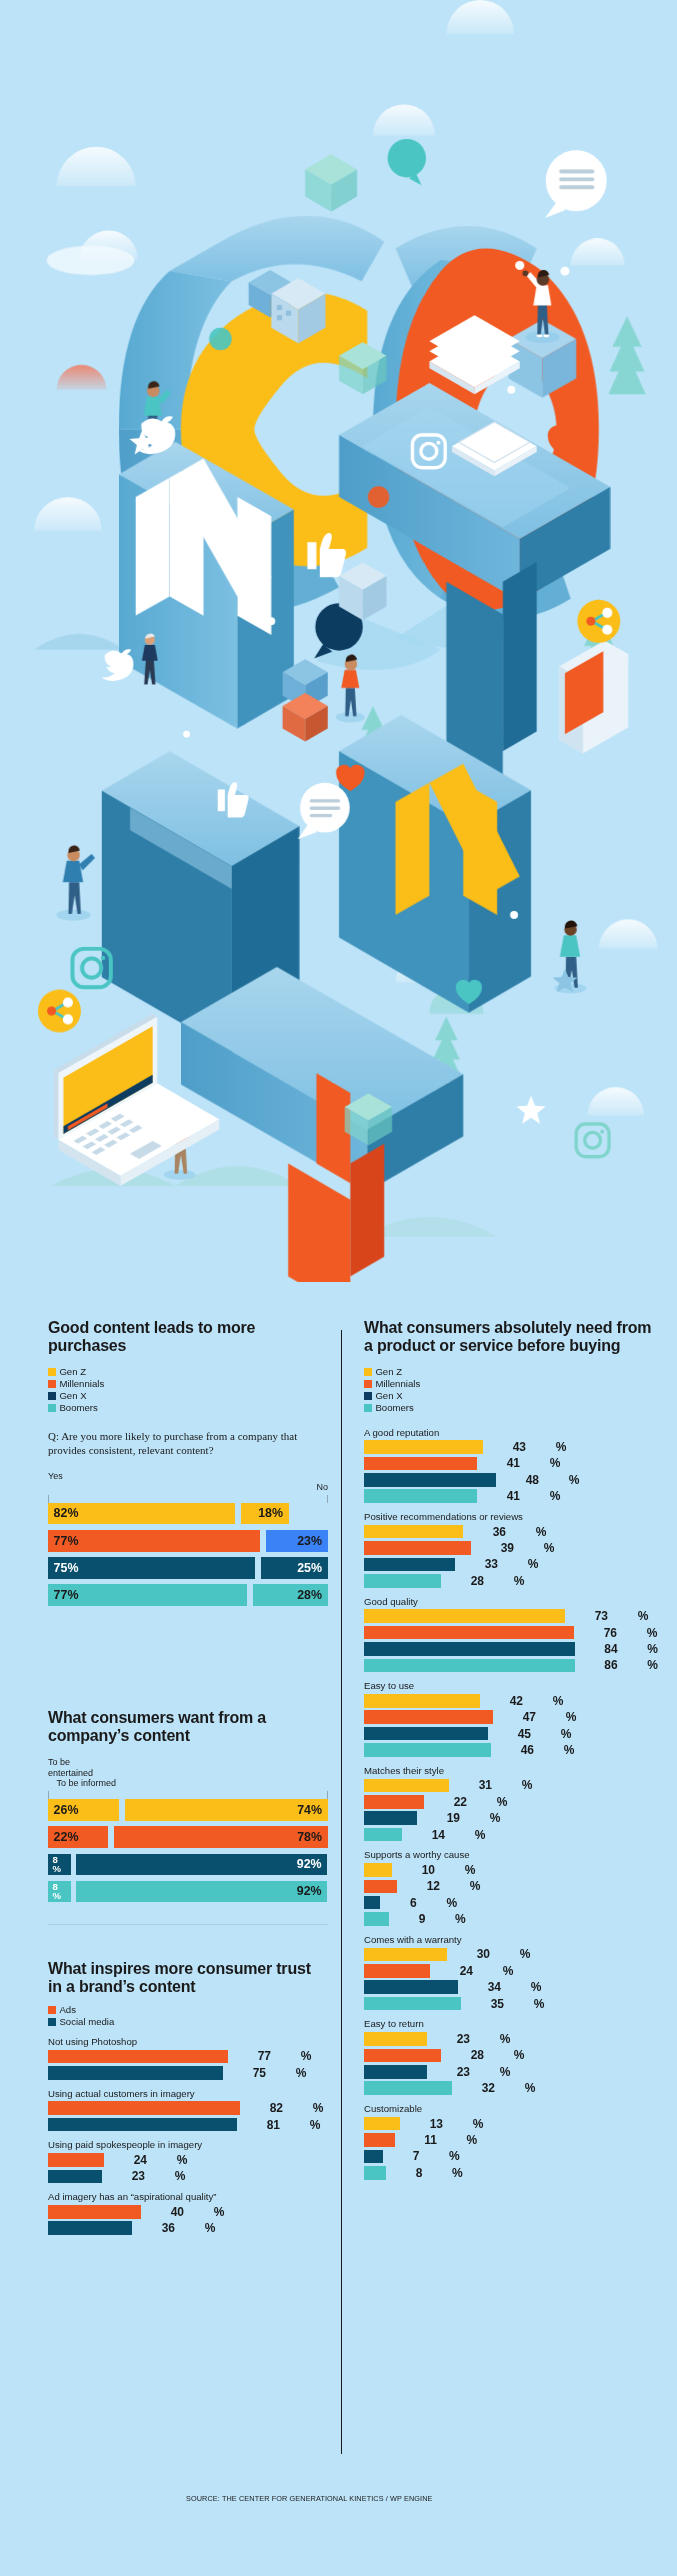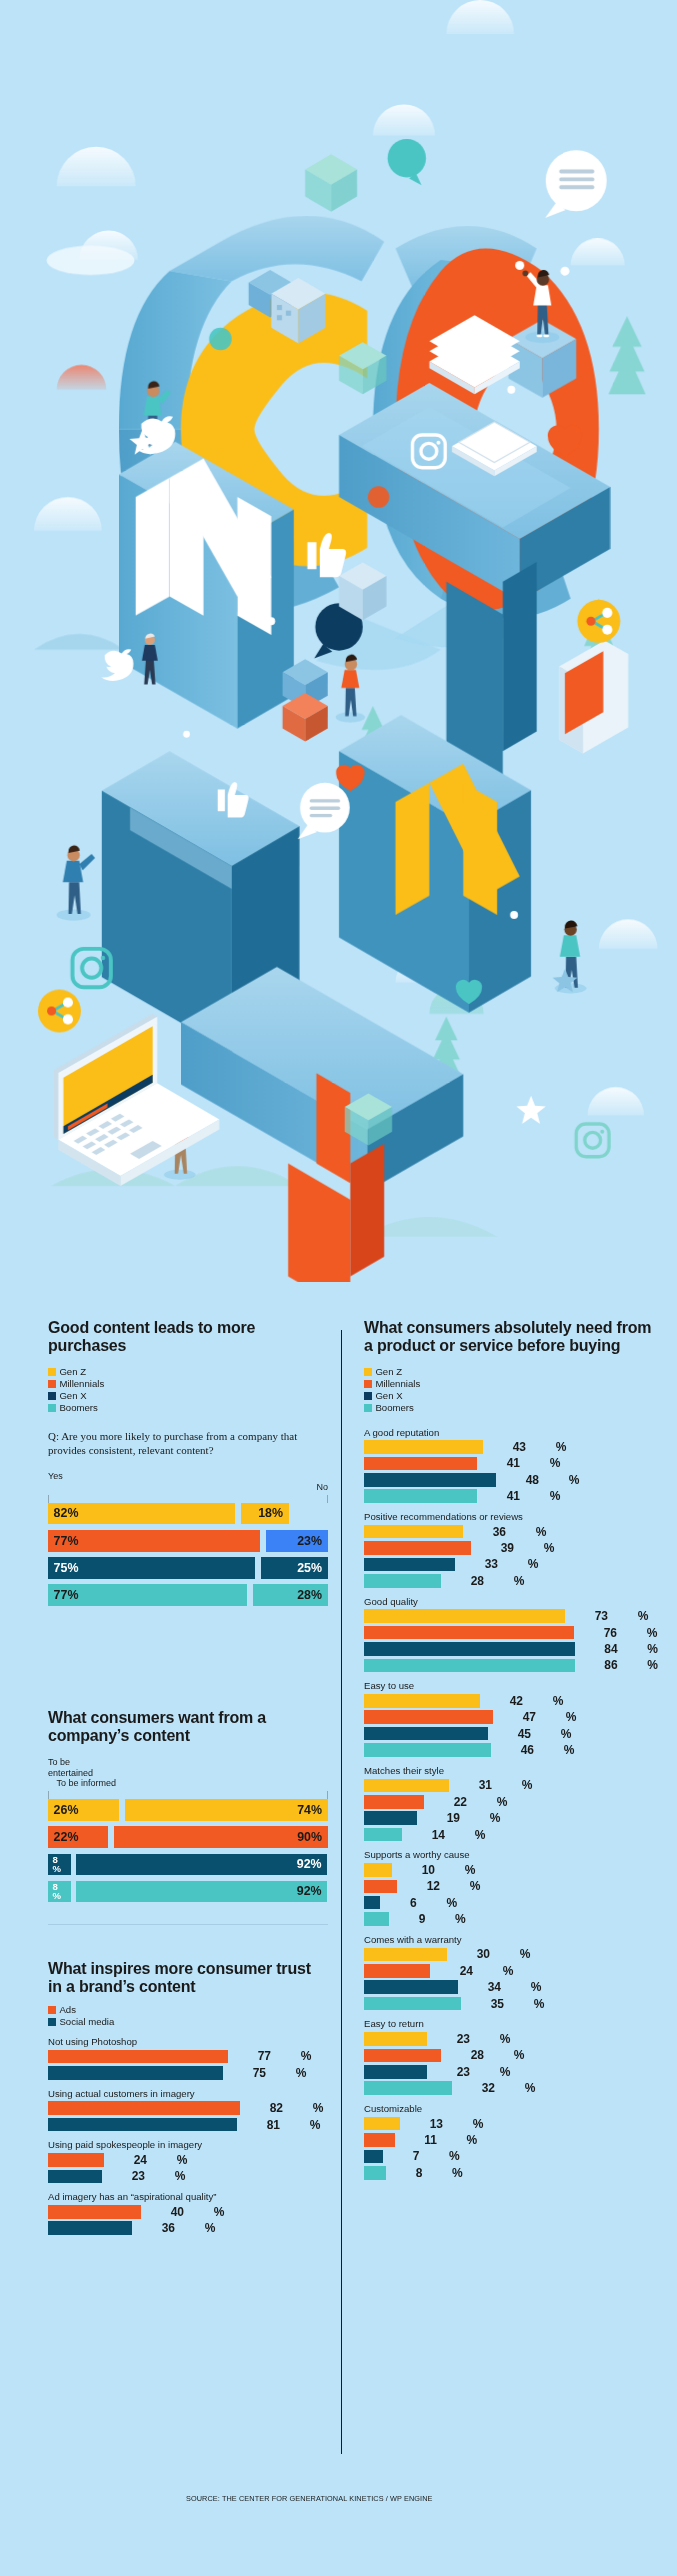--- a/index.html
+++ b/index.html
@@ -575,21 +575,21 @@
             <div class="seg right" style="background:#FBBD18; width:203px;">
                 <span class="seg-val">74%</span>
               </div>
           </div>
           <div class="srow">
             <div class="seg left" style="background:#F15A22; width:60px;">
                 <span class="seg-val">22%</span>
               </div>
             <div class="gap"></div>
             <div class="seg right" style="background:#F15A22; width:214px;">
-                <span class="seg-val">90%</span>
+                <span class="seg-val">78%</span>
               </div>
           </div>
           <div class="srow">
             <div class="seg left" style="background:#08506E; width:22.6px; color:#fff; padding-left:3.4px;">
                 <span class="seg-val small" style="white-space:pre-line;">8
 %</span>
               </div>
             <div class="gap"></div>
             <div class="seg right" style="background:#08506E; width:251px; color:#fff;">
                 <span class="seg-val">92%</span>

